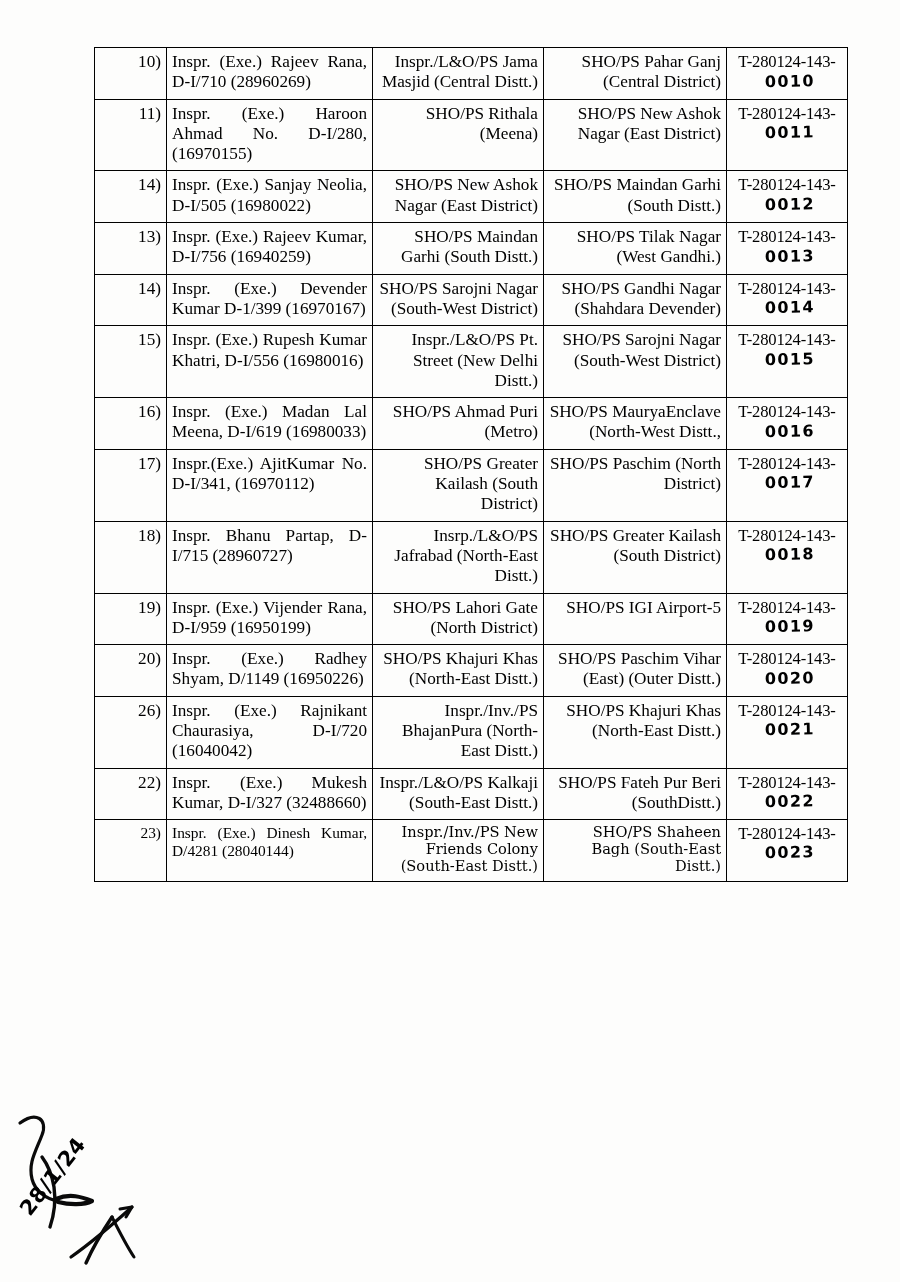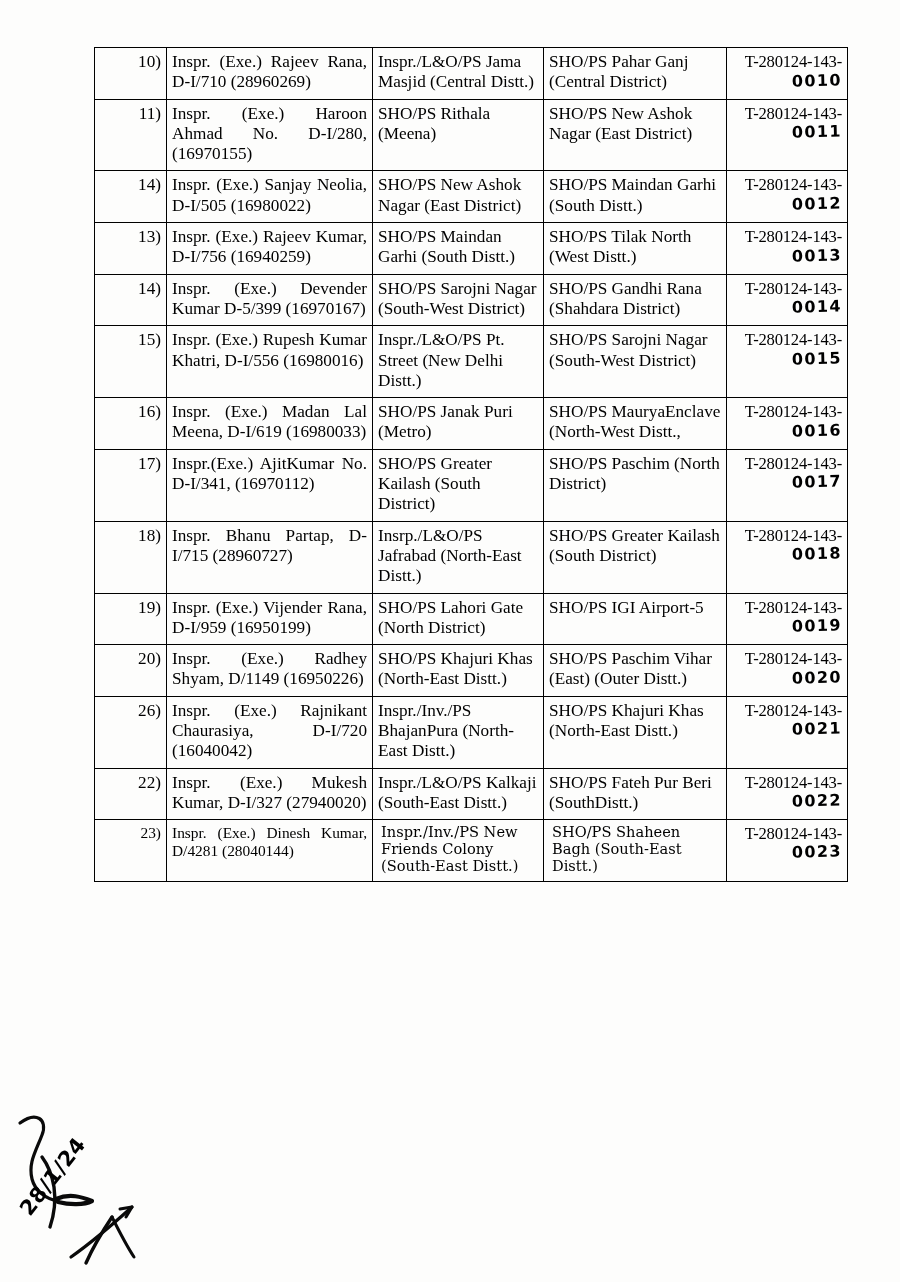--- a/index.html
+++ b/index.html
@@ -57,24 +57,24 @@
     padding-right: 9px;
     padding-top: 5px;
     white-space: nowrap;
   }
   td.name {
     text-align: justify;
     text-align-last: left;
     hyphens: none;
   }
   td.from, td.to {
-    text-align: left;
+    text-align: right;
   }
   td.ref {
-    text-align: right;
+    text-align: center;
     padding-left: 3px;
     white-space: nowrap;
   }
 
   .ref-printed {
     display: block;
     letter-spacing: -0.2px;
     font-size: 16.6px;
   }
   .ref-hand {
@@ -166,50 +166,50 @@
           <td class="to">SHO/PS Maindan Garhi (South Distt.)</td>
           <td class="ref">
             <span class="ref-printed">T-280124-143-</span>
             <span class="ref-hand">0012</span>
           </td>
         </tr>
         <tr>
           <td class="sno">13)</td>
           <td class="name">Inspr. (Exe.) Rajeev Kumar, D-I/756 (16940259)</td>
           <td class="from">SHO/PS Maindan Garhi (South Distt.)</td>
-          <td class="to">SHO/PS Tilak North (West Distt.)</td>
+          <td class="to">SHO/PS Tilak Nagar (West Gandhi.)</td>
           <td class="ref">
             <span class="ref-printed">T-280124-143-</span>
             <span class="ref-hand">0013</span>
           </td>
         </tr>
         <tr>
           <td class="sno">14)</td>
-          <td class="name">Inspr. (Exe.) Devender Kumar D-5/399 (16970167)</td>
+          <td class="name">Inspr. (Exe.) Devender Kumar D-1/399 (16970167)</td>
           <td class="from">SHO/PS Sarojni Nagar (South-West District)</td>
-          <td class="to">SHO/PS Gandhi Rana (Shahdara District)</td>
+          <td class="to">SHO/PS Gandhi Nagar (Shahdara Devender)</td>
           <td class="ref">
             <span class="ref-printed">T-280124-143-</span>
             <span class="ref-hand">0014</span>
           </td>
         </tr>
         <tr>
           <td class="sno">15)</td>
           <td class="name">Inspr. (Exe.) Rupesh Kumar Khatri, D-I/556 (16980016)</td>
           <td class="from">Inspr./L&amp;O/PS Pt. Street (New Delhi Distt.)</td>
           <td class="to">SHO/PS Sarojni Nagar (South-West District)</td>
           <td class="ref">
             <span class="ref-printed">T-280124-143-</span>
             <span class="ref-hand">0015</span>
           </td>
         </tr>
         <tr>
           <td class="sno">16)</td>
           <td class="name">Inspr. (Exe.) Madan Lal Meena, D-I/619 (16980033)</td>
-          <td class="from">SHO/PS Janak Puri (Metro)</td>
+          <td class="from">SHO/PS Ahmad Puri (Metro)</td>
           <td class="to">SHO/PS MauryaEnclave (North-West Distt.,</td>
           <td class="ref">
             <span class="ref-printed">T-280124-143-</span>
             <span class="ref-hand">0016</span>
           </td>
         </tr>
         <tr>
           <td class="sno">17)</td>
           <td class="name">Inspr.(Exe.) AjitKumar No. D-I/341, (16970112)</td>
           <td class="from">SHO/PS Greater Kailash (South District)</td>
@@ -254,21 +254,21 @@
           <td class="name">Inspr. (Exe.) Rajnikant Chaurasiya, D-I/720 (16040042)</td>
           <td class="from">Inspr./Inv./PS BhajanPura (North-East Distt.)</td>
           <td class="to">SHO/PS Khajuri Khas (North-East Distt.)</td>
           <td class="ref">
             <span class="ref-printed">T-280124-143-</span>
             <span class="ref-hand">0021</span>
           </td>
         </tr>
         <tr>
           <td class="sno">22)</td>
-          <td class="name">Inspr. (Exe.) Mukesh Kumar, D-I/327 (27940020)</td>
+          <td class="name">Inspr. (Exe.) Mukesh Kumar, D-I/327 (32488660)</td>
           <td class="from">Inspr./L&amp;O/PS Kalkaji (South-East Distt.)</td>
           <td class="to">SHO/PS Fateh Pur Beri (SouthDistt.)</td>
           <td class="ref">
             <span class="ref-printed">T-280124-143-</span>
             <span class="ref-hand">0022</span>
           </td>
         </tr>
         <tr class="small-row">
           <td class="sno">23)</td>
           <td class="name">Inspr. (Exe.) Dinesh Kumar, D/4281 (28040144)</td>

